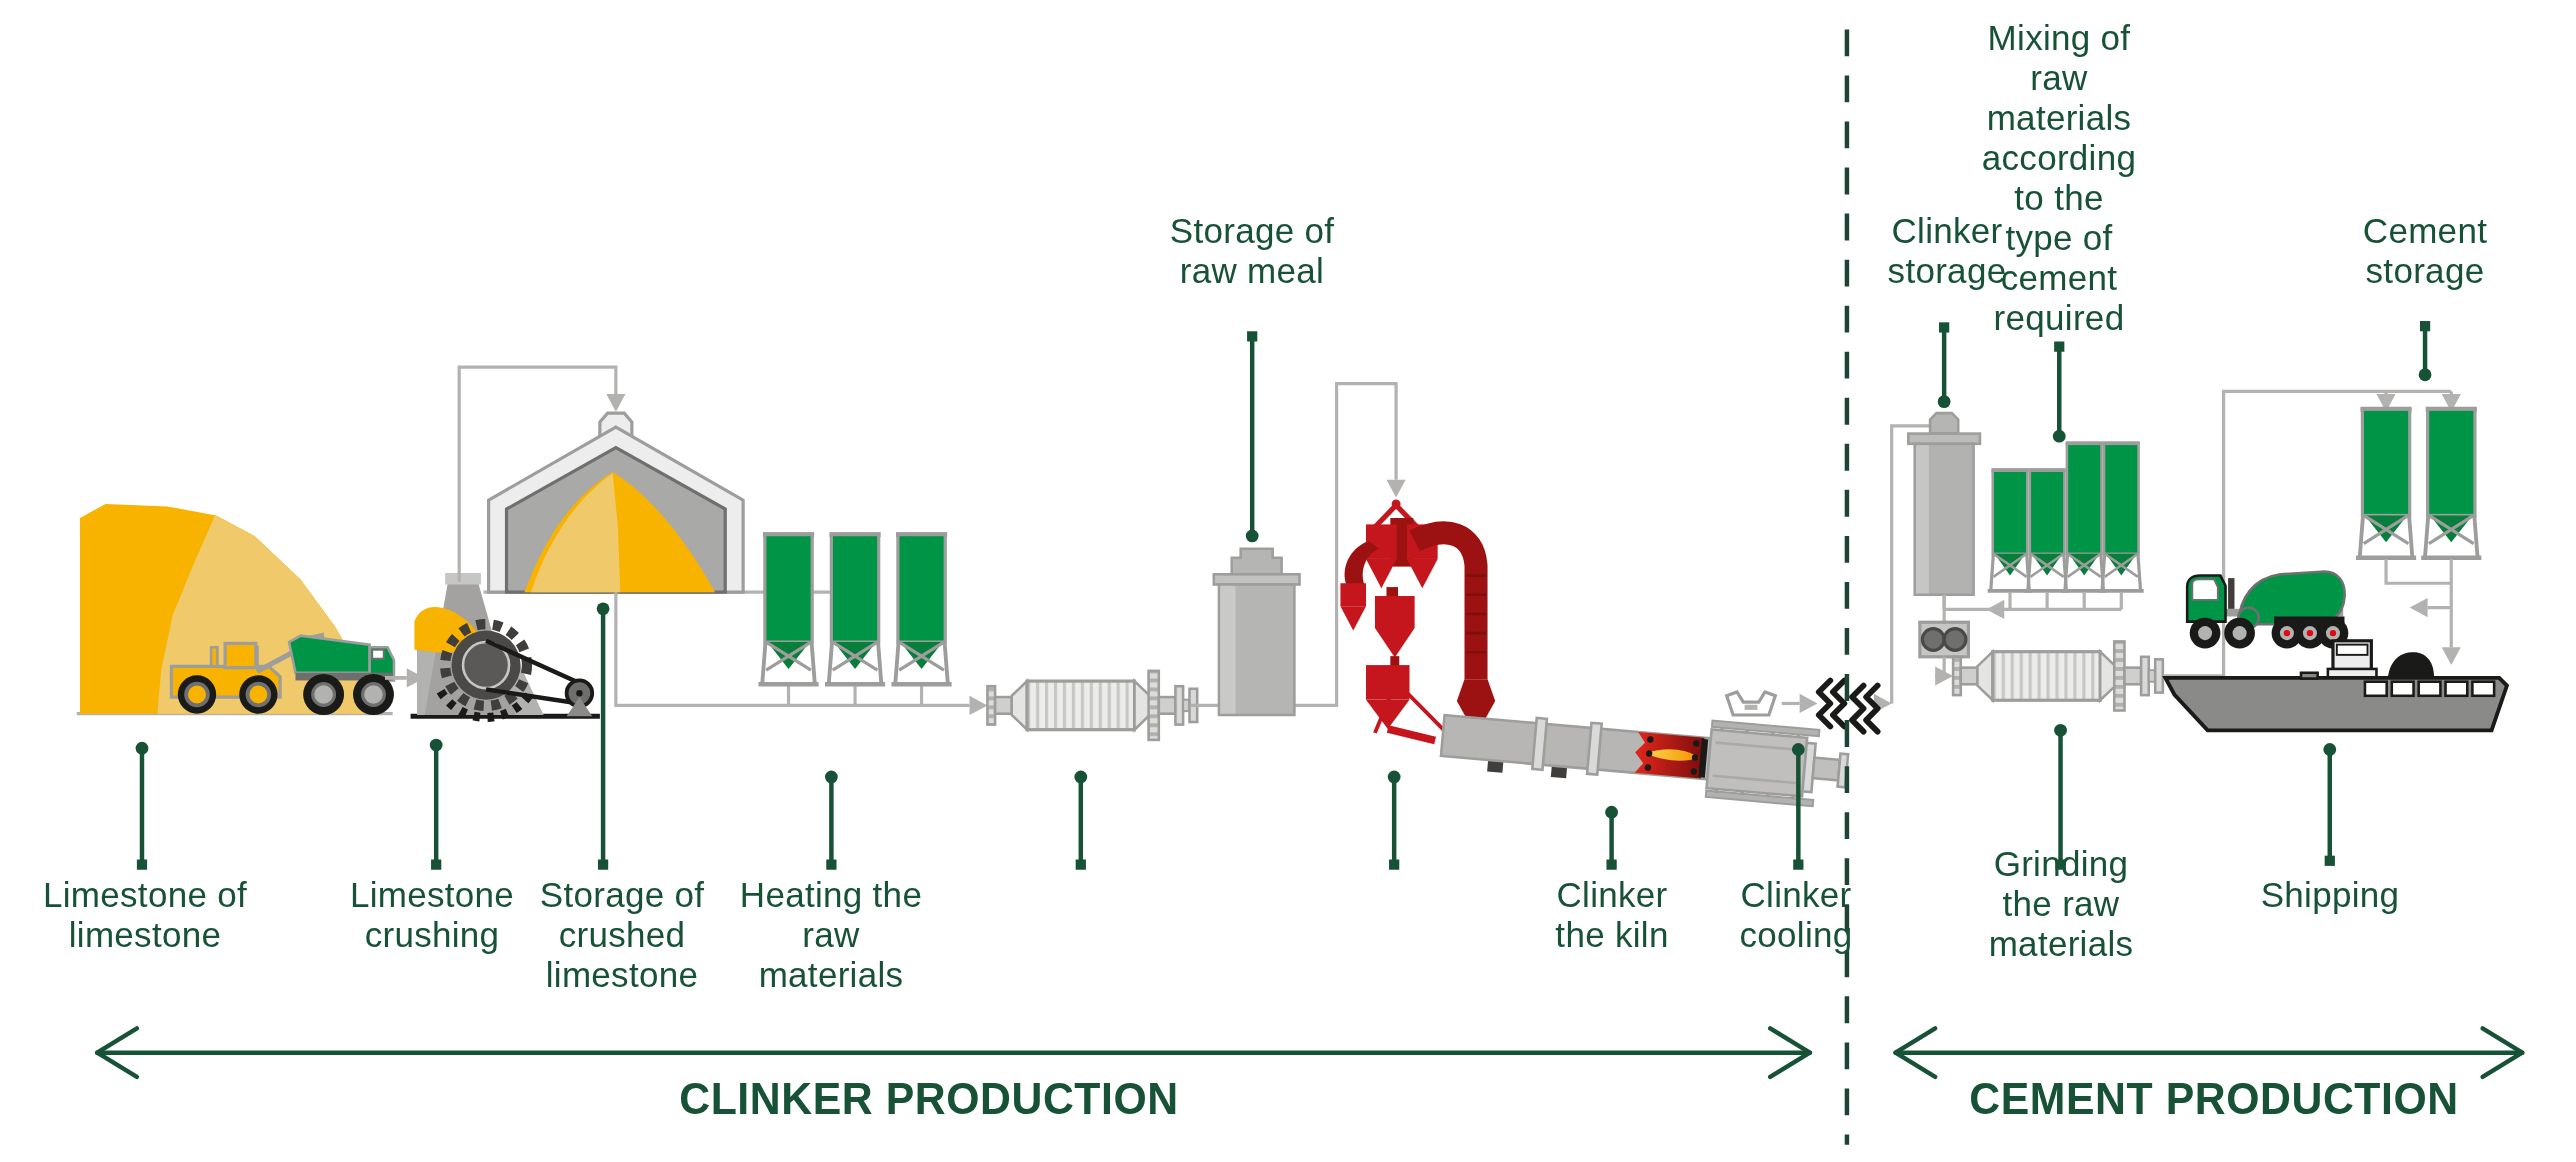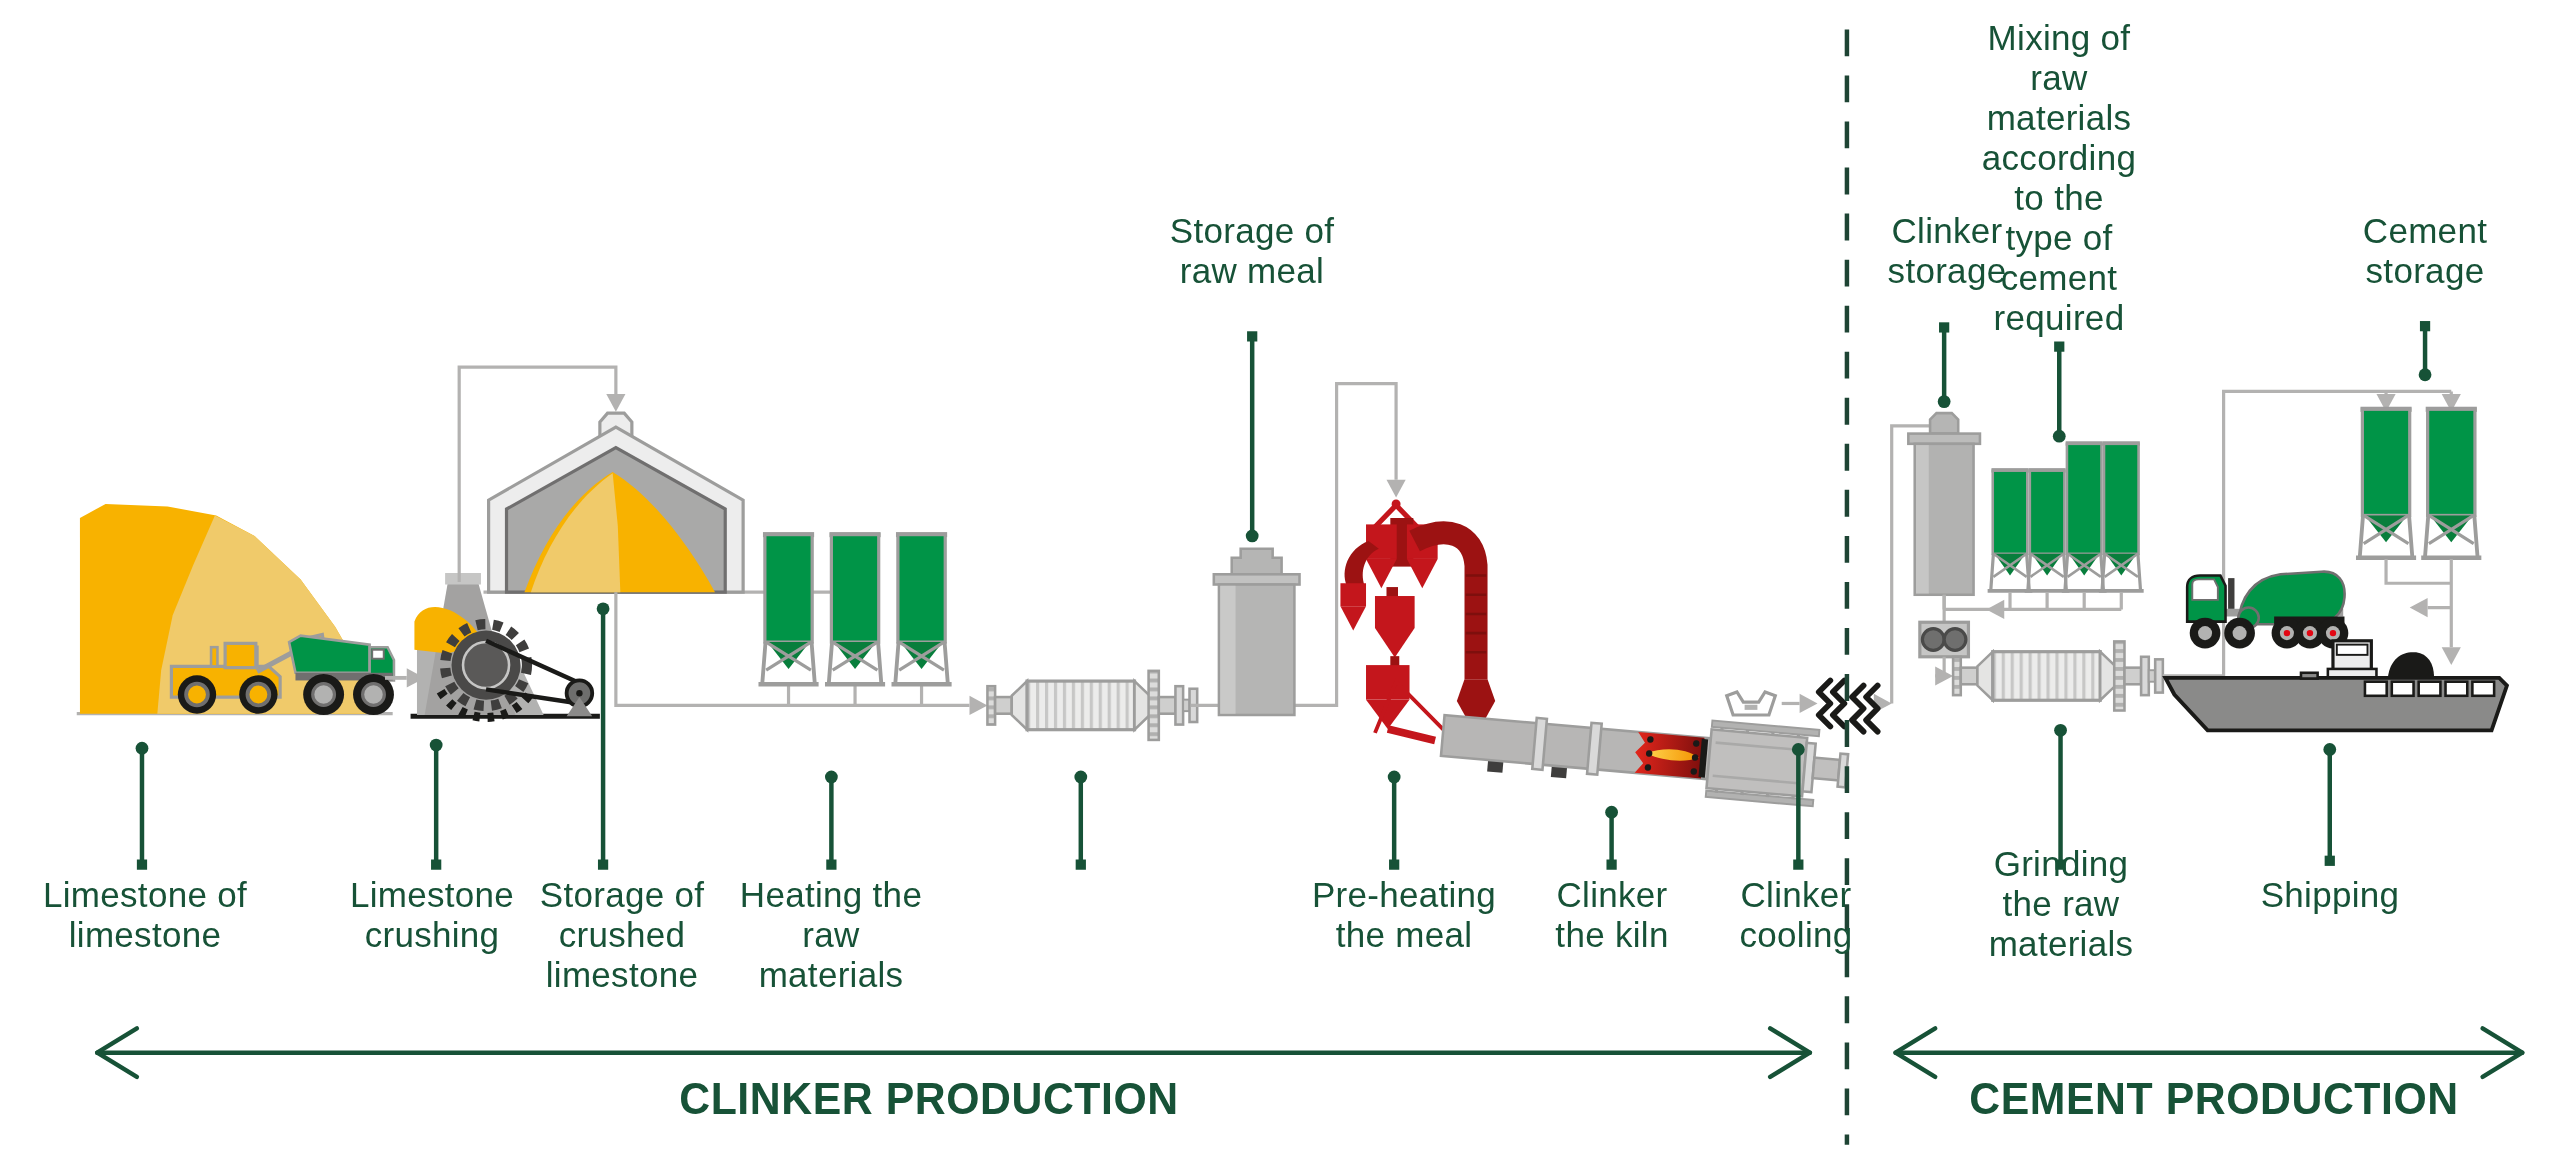--- a/index.html
+++ b/index.html
@@ -430,22 +430,20 @@
 <div class="label" style="left:432px;top:875px">Limestone
 crushing</div>
 <div class="label" style="left:622px;top:875px">Storage of
 crushed
 limestone</div>
 <div class="label" style="left:831px;top:875px">Heating the
 raw
 materials</div>
 <div class="label" style="left:1252px;top:211px">Storage of
 raw meal</div>
-<div class="label" style="left:1404px;top:875px">Pre-heating
-the meal</div>
 <div class="label" style="left:1612px;top:875px">Clinker
 the kiln</div>
 <div class="label" style="left:1796px;top:875px">Clinker
 cooling</div>
 <div class="label" style="left:1947px;top:211px">Clinker
 storage</div>
 <div class="label" style="left:2059px;top:18px">Mixing of
 raw
 materials
 according

